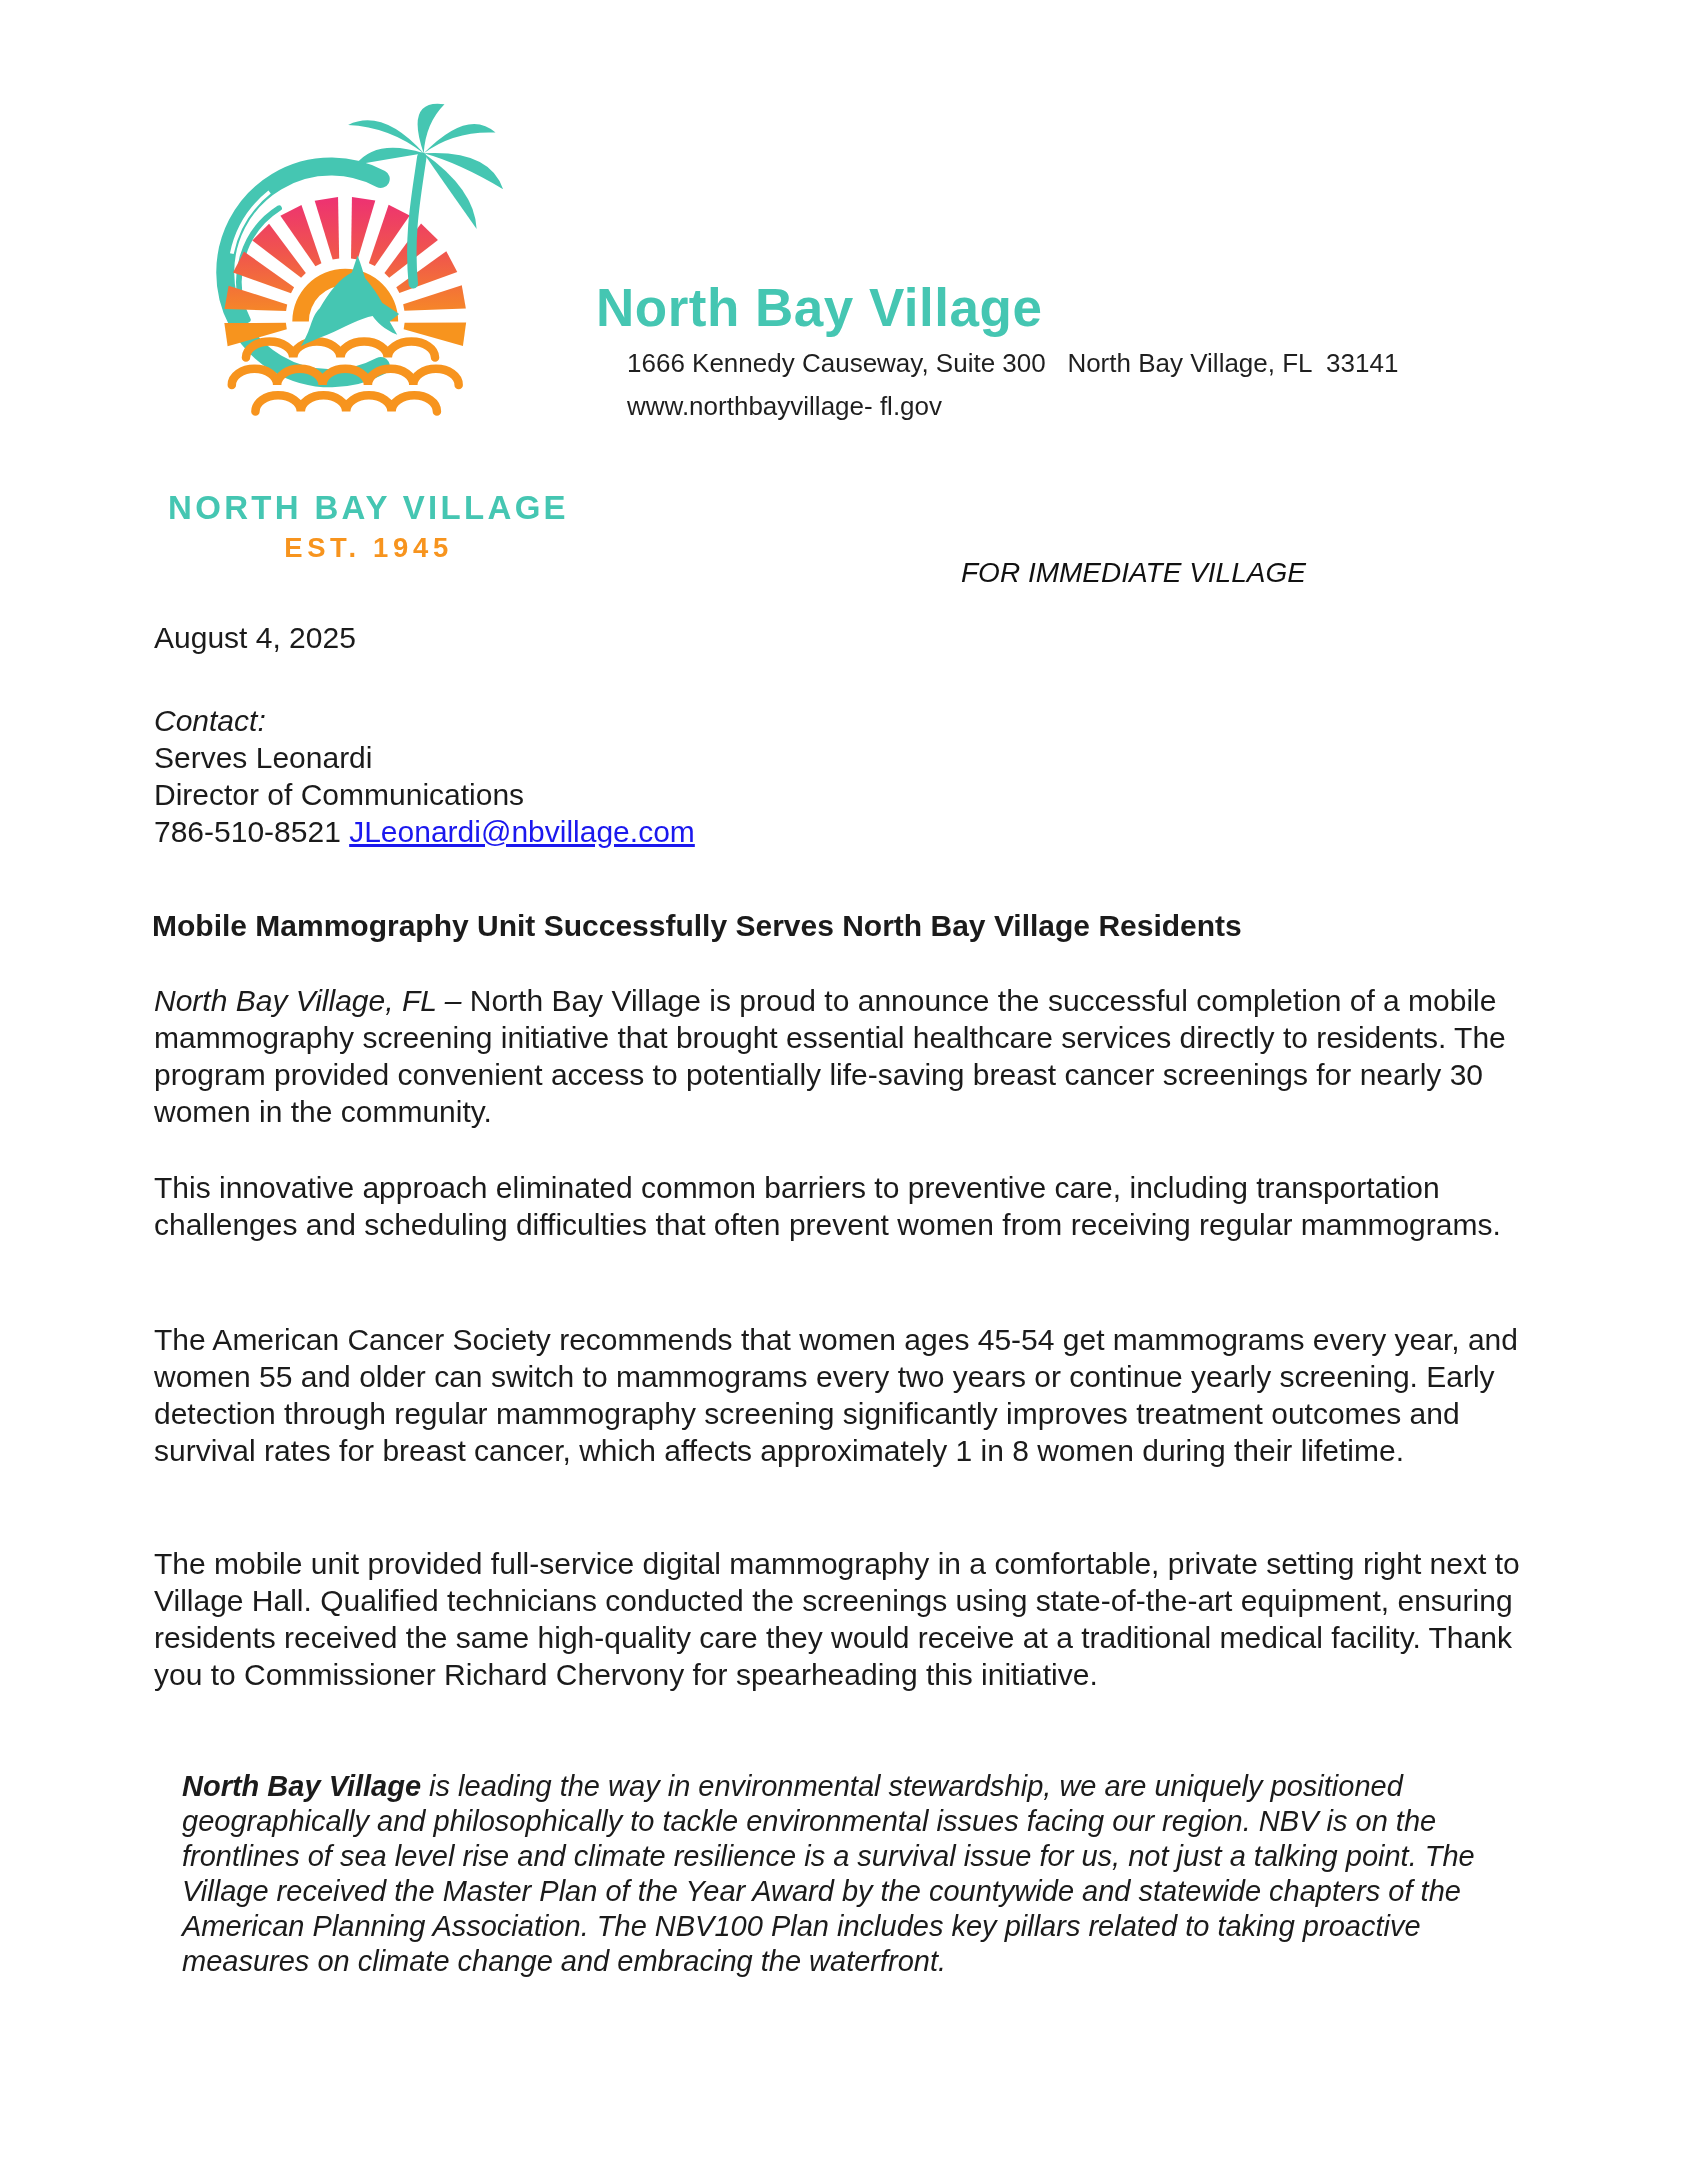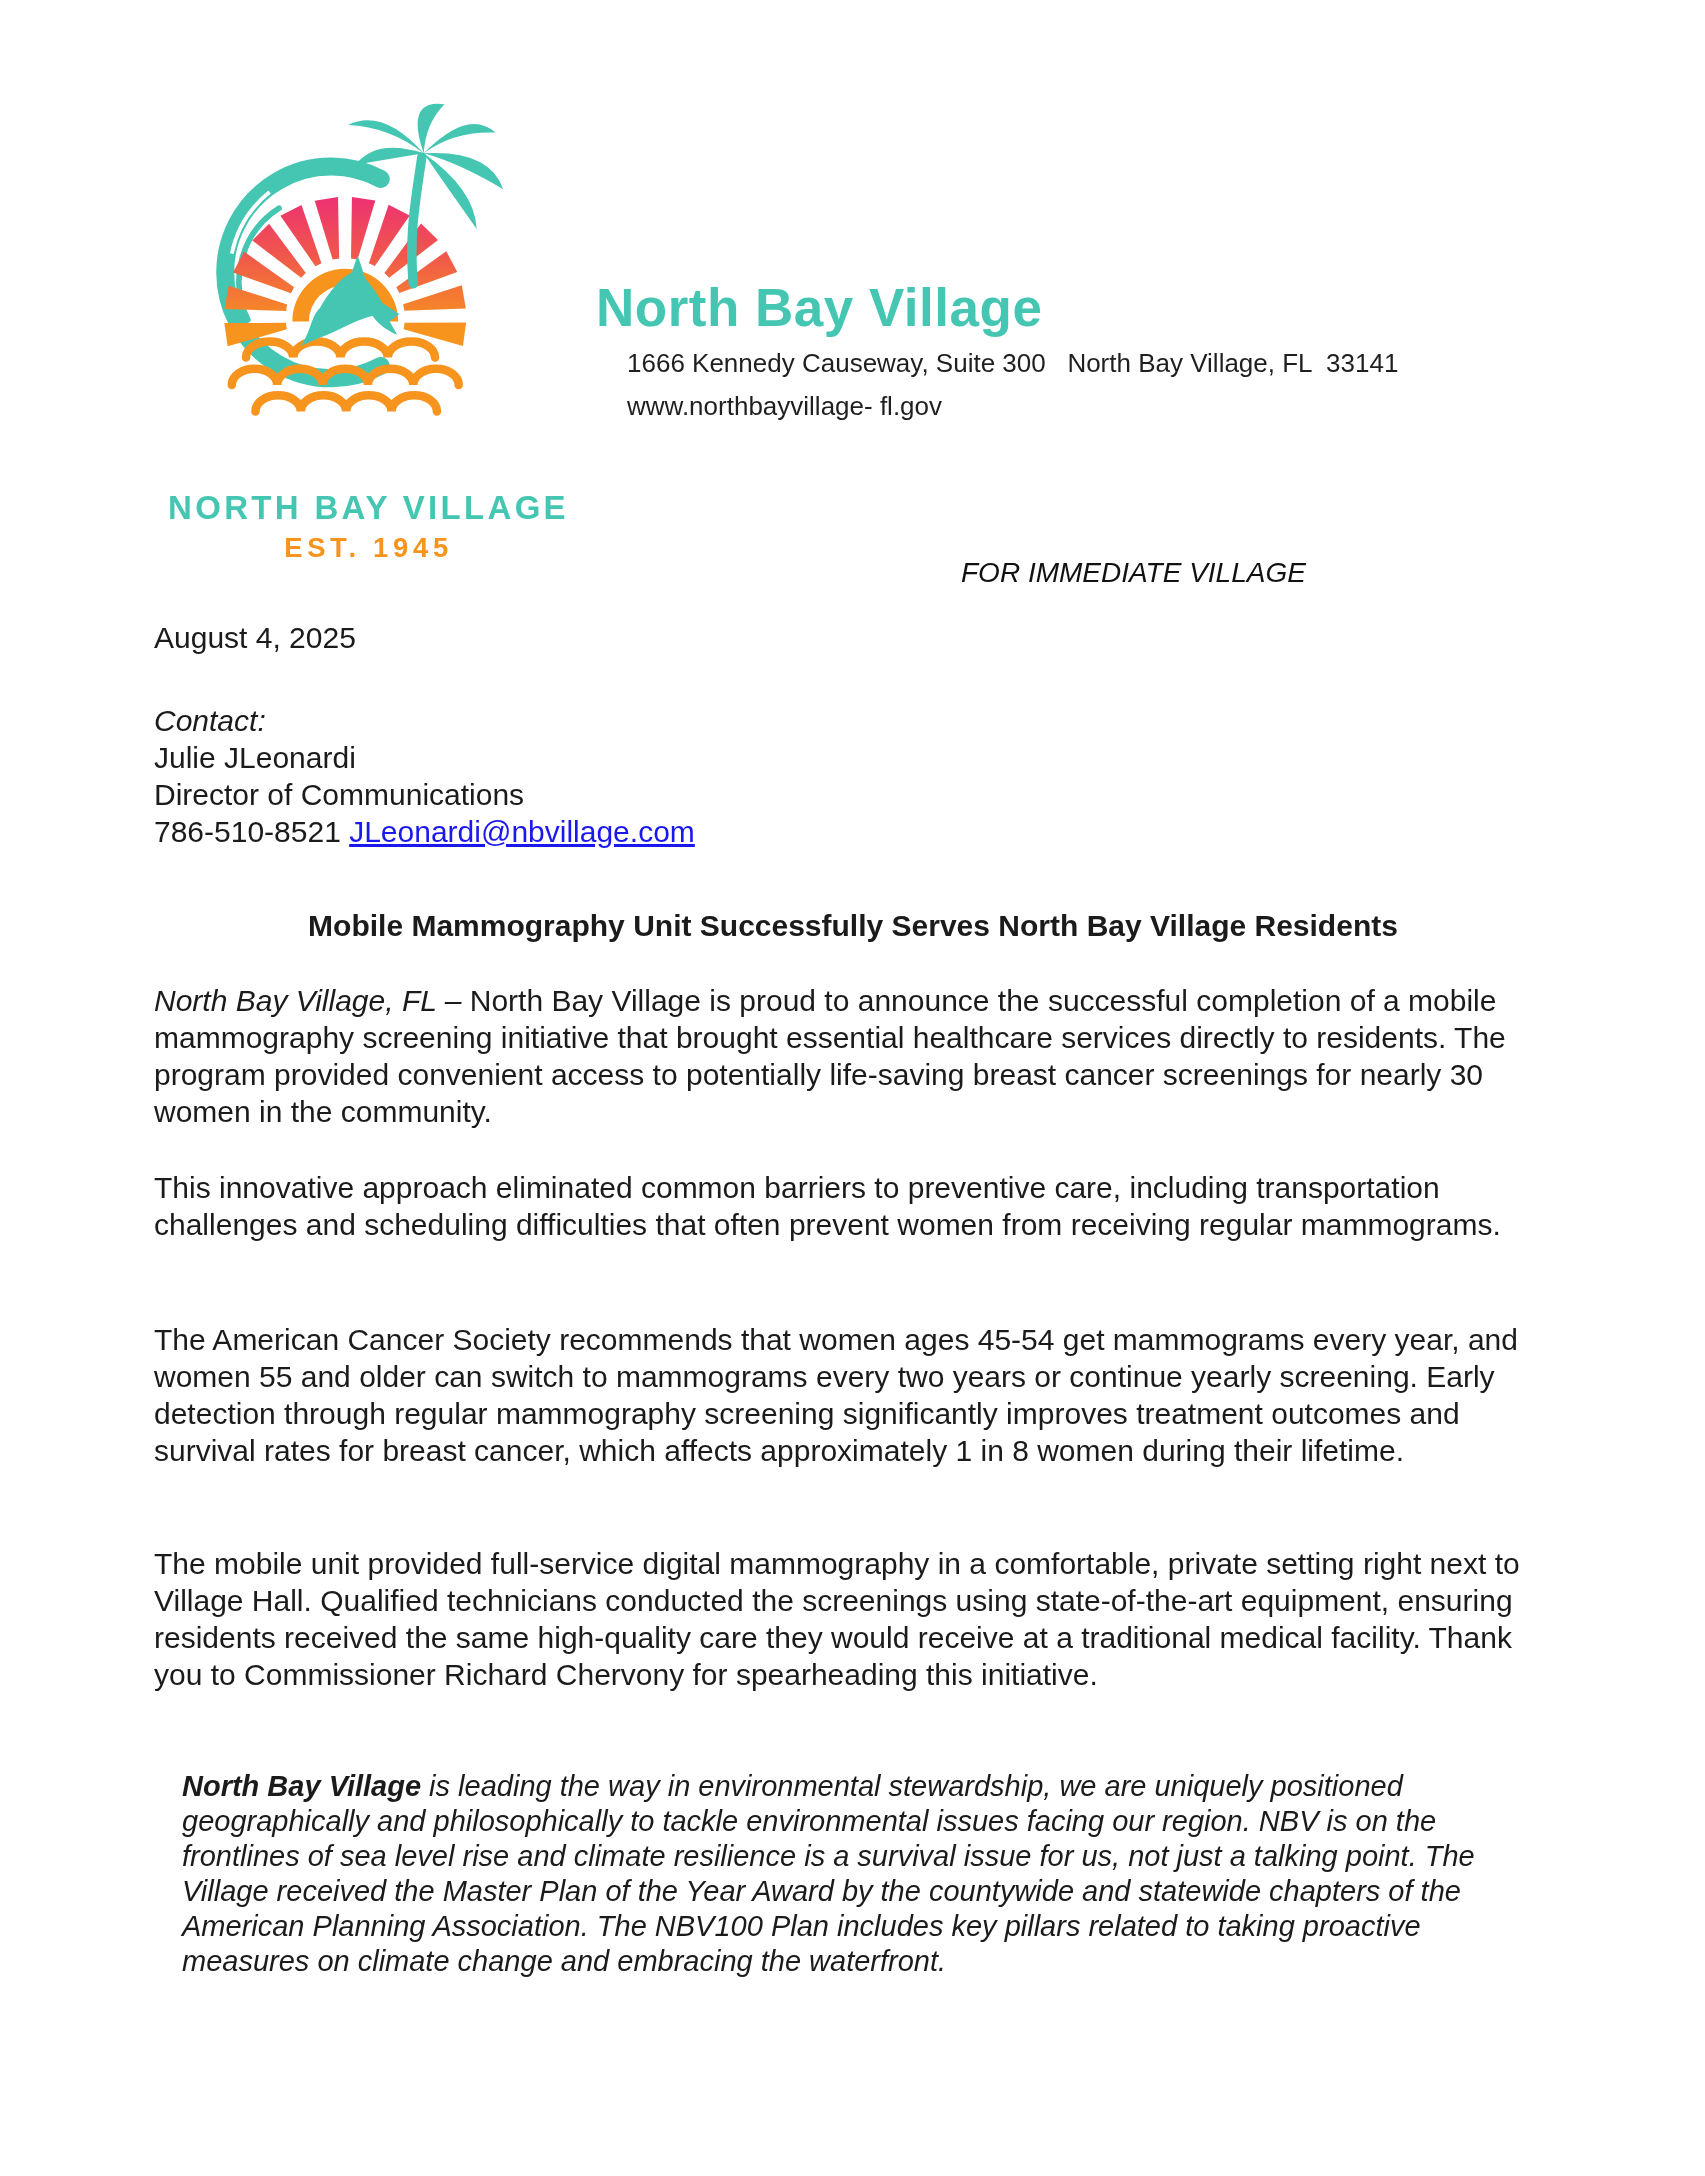--- a/index.html
+++ b/index.html
@@ -36,21 +36,21 @@
   }
 
   
   .date-line { left:154px; top:621px; font-size:30px; }
   .contact-block { left:154px; top:702px; font-size:30px; line-height:37px; }
   .contact-label { font-style:italic; }
   .email-link { color:var(--link, #1b18ee); text-decoration:underline; cursor:pointer; }
 
   
   .headline {
-    left:152px; top:909px; width:1402px; text-align:center;
+    left:152px; top:909px; width:1402px; text-align:left;
     font-weight:700; font-size:30px;
   }
   .bodypara { left:154px; width:1402px; font-size:30px; line-height:37px; text-align:left; }
   .p1 { top:982px; }
   .p2 { top:1169px; }
   .p3 { top:1321px; }
   .p4 { top:1545px; }
   .p5 { top:1769px; width:1332px; font-style:italic; font-size:29px; line-height:35px;margin-left:28px; }
   .lead-italic { font-style:italic; }
   .lead-bold { font-weight:700; }
@@ -134,21 +134,21 @@
   <div class="abs org-name">North Bay Village</div>
   <div class="abs addr-line addr-1">1666 Kennedy Causeway, Suite 300   North Bay Village, FL  33141</div>
   <div class="abs addr-line addr-2">www.northbayvillage- fl.gov</div>
 
   <div class="abs release-line">FOR IMMEDIATE VILLAGE</div>
 
   <div class="abs date-line">August 4, 2025</div>
 
   <div class="abs contact-block">
     <div class="contact-label">Contact:</div>
-    <div>Julie JLeonardi</div>
+    <div>Serves Leonardi</div>
     <div>Director of Communications</div>
     <div><span>786-510-8521</span> <a class="email-link">JLeonardi@nbvillage.com</a></div>
   </div>
 
   <div class="abs headline">Mobile Mammography Unit Successfully Serves North Bay Village Residents</div>
 
   <p class="abs bodypara p1"><span class="lead-italic">North Bay Village, FL – </span><span>North Bay Village is proud to announce the successful completion of a mobile mammography screening initiative that brought essential healthcare services directly to residents. The program provided convenient access to potentially life-saving breast cancer screenings for nearly 30 women in the community.</span></p>
 
   <p class="abs bodypara p2">This innovative approach eliminated common barriers to preventive care, including transportation challenges and scheduling difficulties that often prevent women from receiving regular mammograms.</p>
 

